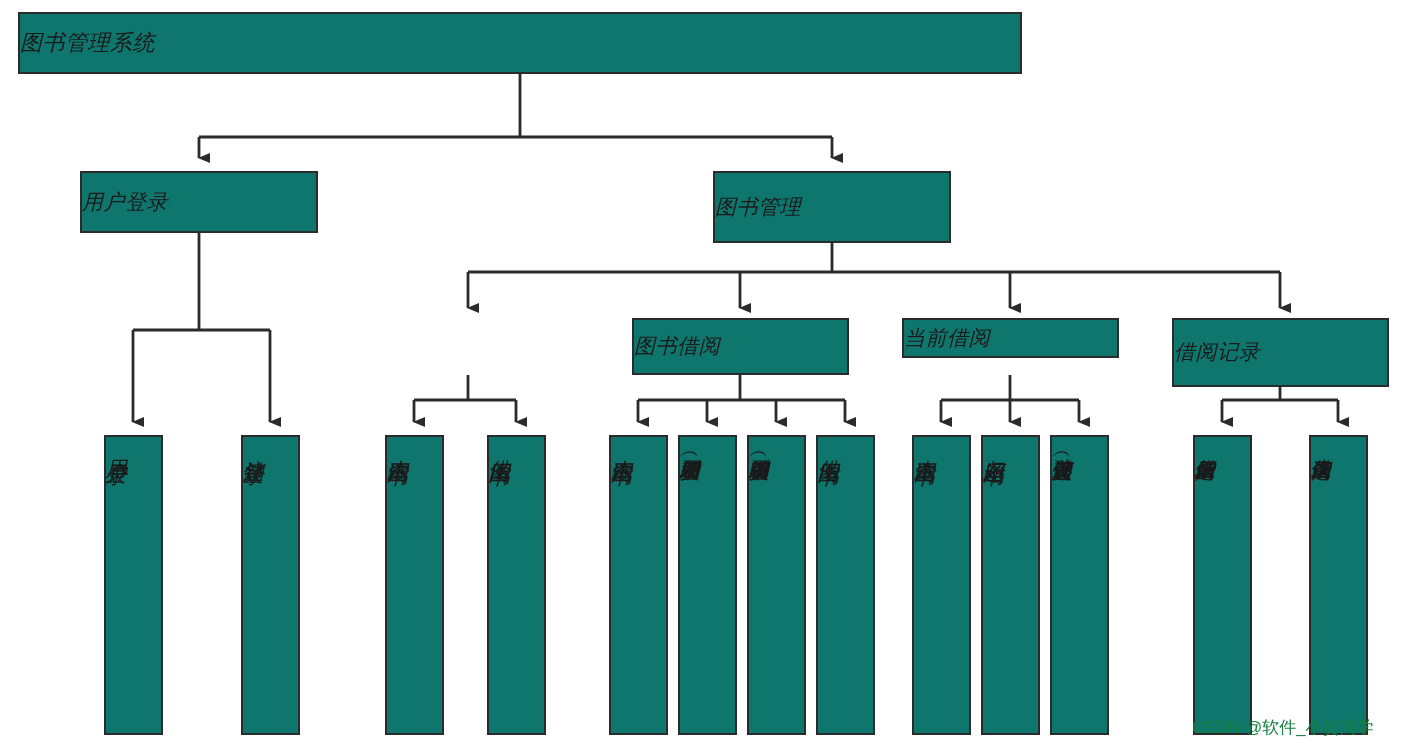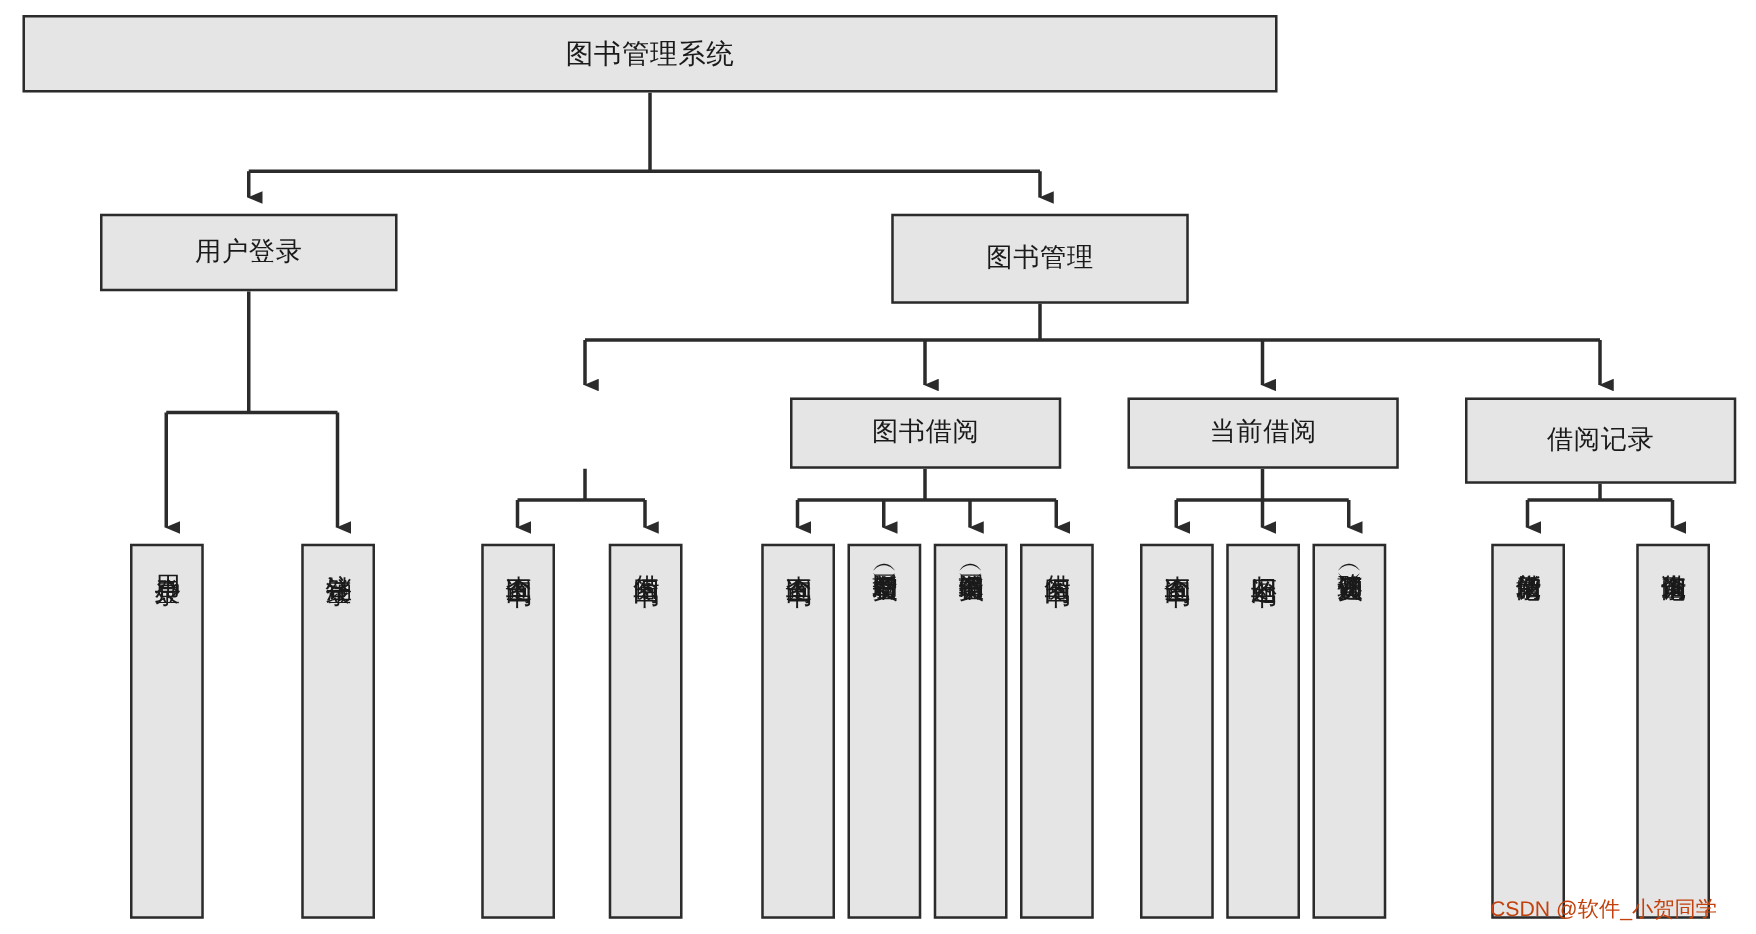--- a/index.html
+++ b/index.html
@@ -22,26 +22,26 @@
     position: absolute;
     left: 0;
     top: 0;
     width: 1405px;
     height: 747px;
     pointer-events: none;
   }
   .node {
     position: absolute;
     box-sizing: border-box;
-    background: #e5e5e5;
+    background: #0f766e;
     border: 2.5px solid #2b2b2b;
     display: flex;
     align-items: center;
-    justify-content: center;
     color: #1a1a1a;
+    font-style: italic;
   }
   .node-label {
     display: block;
     text-align: center;
     line-height: 1.18;
     white-space: nowrap;
   }
   
   .node.horiz .node-label {
     writing-mode: horizontal-tb;
@@ -63,21 +63,21 @@
     letter-spacing: 2px;
     line-height: 1;
   }
   .node.vert.compact .node-label {
     font-size: 20px;
     letter-spacing: 0.5px;
   }
   .watermark {
     position: absolute;
     font-size: 17px;
-    color: #c2410c;
+    color: #15803d;
     white-space: nowrap;
     user-select: none;
   }
 </style>
 </head>
 <body>
 
 <div id="diagram-root">
 
   <svg class="connectors" viewBox="0 0 1405 747" xmlns="http://www.w3.org/2000/svg">
@@ -139,21 +139,21 @@
   <div class="node horiz" style="left:80px; top:171px; width:238px; height:62px;">
     <span class="node-label">用户登录</span>
   </div>
   <div class="node horiz" style="left:713px; top:171px; width:238px; height:72px;">
     <span class="node-label">图书管理</span>
   </div>
 
   <div class="node horiz" style="left:632px; top:318px; width:217px; height:57px;">
     <span class="node-label">图书借阅</span>
   </div>
-  <div class="node horiz" style="left:902px; top:318px; width:217px; height:57px;">
+  <div class="node horiz" style="left:902px; top:318px; width:217px; height:40px;">
     <span class="node-label">当前借阅</span>
   </div>
   <div class="node horiz" style="left:1172px; top:318px; width:217px; height:69px;">
     <span class="node-label">借阅记录</span>
   </div>
 
   <div class="node vert" style="left:104px; top:435px; width:59px; height:300px;">
     <span class="node-label">用户登录</span>
   </div>
   <div class="node vert" style="left:241px; top:435px; width:59px; height:300px;">

